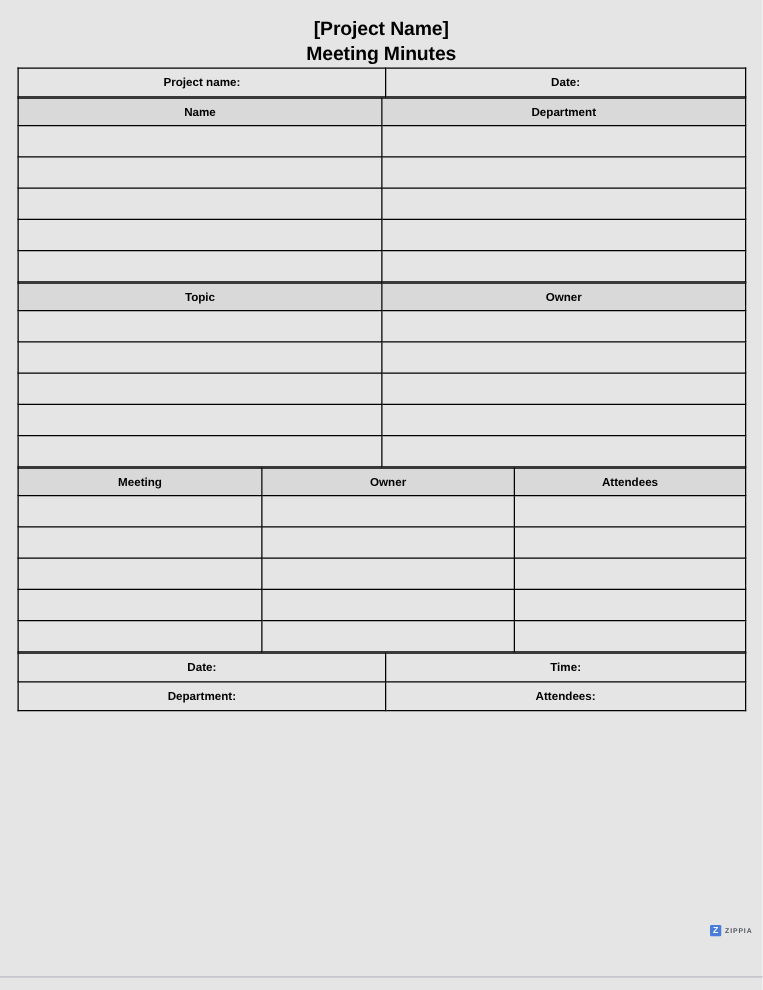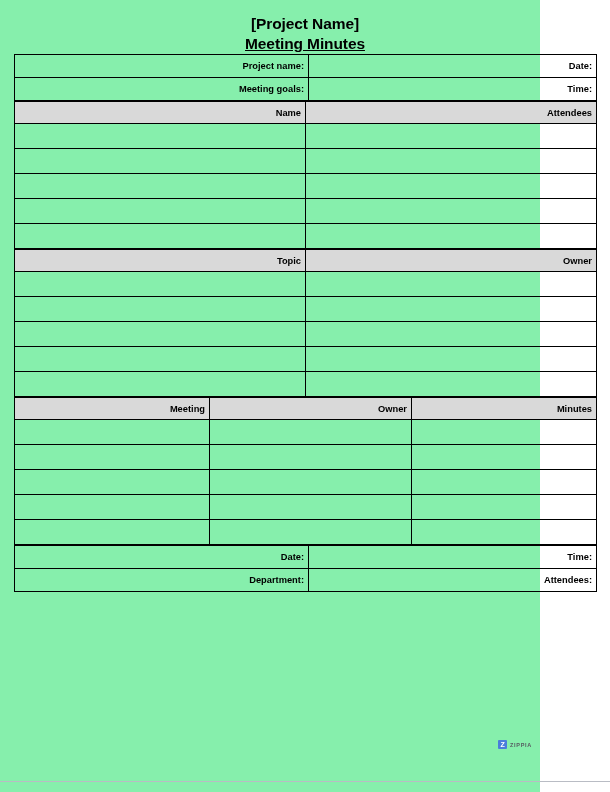--- a/index.html
+++ b/index.html
@@ -9,56 +9,55 @@
   }
   body {
     width: 610px;
     height: 792px;
     font-family: "Liberation Sans", sans-serif;
     color: #000000;
     position: relative;
     overflow: hidden;
   }
   .page {
-    width: 540px;
+    width: 610px;
     height: 792px;
     position: relative;
     box-sizing: border-box;
-    background: #86efac;
+    background: #e5e5e5;
   }
   .content {
     position: absolute;
     left: 14px;
     top: 0;
     width: 582px;
   }
   .doc-title {
     text-align: center;
     font-weight: bold;
     font-size: 15.5px;
     line-height: 20px;
     letter-spacing: -0.1px;
     padding-top: 14px;
   }
   .doc-title .line2 {
     display: block;
-    text-decoration: underline;
   }
   table.grid {
     border-collapse: collapse;
     table-layout: fixed;
     width: 582px;
     margin: 0;
   }
   table.grid td, table.grid th {
     border: 1.3px solid #000000;
     padding: 0 4px;
     font-size: 9.3px;
     font-weight: bold;
-    text-align: right;
+    text-align: center;
     vertical-align: middle;
     height: 23px;
     box-sizing: border-box;
     overflow: hidden;
     white-space: nowrap;
   }
   table.grid th {
     background: #d9d9d9;
     height: 22px;
     margin-left: 48px;
@@ -125,36 +124,32 @@
     <table class="grid info-table">
       <colgroup>
           <col style="width:294px">
           <col style="width:288px">
         </colgroup>
       <tbody>
         <tr>
           <td>Project name:</td>
           <td>Date:</td>
         </tr>
-        <tr>
-          <td>Meeting goals:</td>
-          <td>Time:</td>
-        </tr>
       </tbody>
     </table>
 
     <table class="grid">
       <colgroup>
           <col style="width:291px">
           <col style="width:291px">
         </colgroup>
       <thead>
         <tr>
           <th>Name</th>
-          <th>Attendees</th>
+          <th>Department</th>
         </tr>
       </thead>
       <tbody>
         <tr>
           <td class="empty"></td>
           <td class="empty"></td>
         </tr>
         <tr>
           <td class="empty"></td>
           <td class="empty"></td>
@@ -212,21 +207,21 @@
     <table class="grid">
       <colgroup>
           <col style="width:195px">
           <col style="width:202px">
           <col style="width:185px">
         </colgroup>
       <thead>
         <tr>
           <th>Meeting</th>
           <th>Owner</th>
-          <th>Minutes</th>
+          <th>Attendees</th>
         </tr>
       </thead>
       <tbody>
         <tr>
           <td class="empty"></td>
           <td class="empty"></td>
           <td class="empty"></td>
         </tr>
         <tr>
           <td class="empty"></td>

